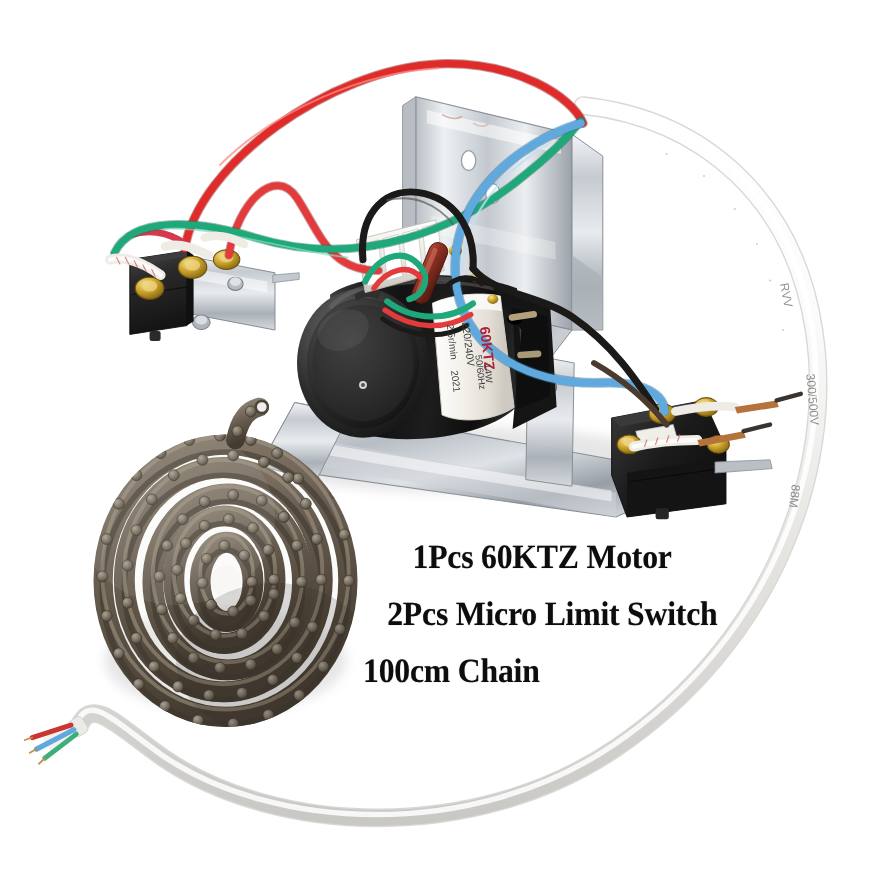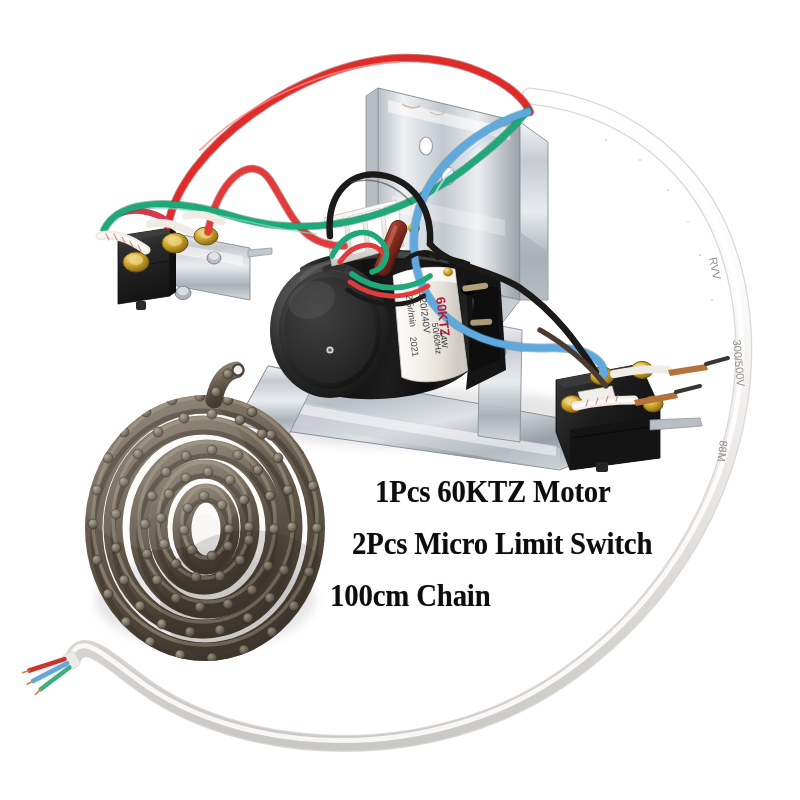--- a/index.html
+++ b/index.html
@@ -4,21 +4,21 @@
 <title>Product Image</title>
 <style>
   html,body{margin:0;padding:0;background:#ffffff;}
   body{width:800px;height:800px;overflow:hidden;
        font-family:"Liberation Sans",sans-serif;}
   #stage{position:relative;width:800px;height:800px;background:#ffffff;overflow:hidden;}
   #photo{position:absolute;inset:0;}
   svg.layer{position:absolute;left:0;top:0;width:800px;height:800px;}
 
   
-  .spec-list{position:absolute;left:330px;top:476px;width:420px;}
+  .spec-list{position:absolute;left:330px;top:490px;width:420px;}
   .spec-line{
      font-family:"Liberation Serif",serif;
      font-weight:bold;
      color:#0d0d0d;
      white-space:nowrap;
      letter-spacing:-0.2px;
      line-height:1;
      text-shadow:0 0 1px rgba(0,0,0,.35);
   }
   .spec-line.l1{font-size:31px;margin-left:45px;margin-bottom:21px;transform:scaleX(.93);transform-origin:left center;}

